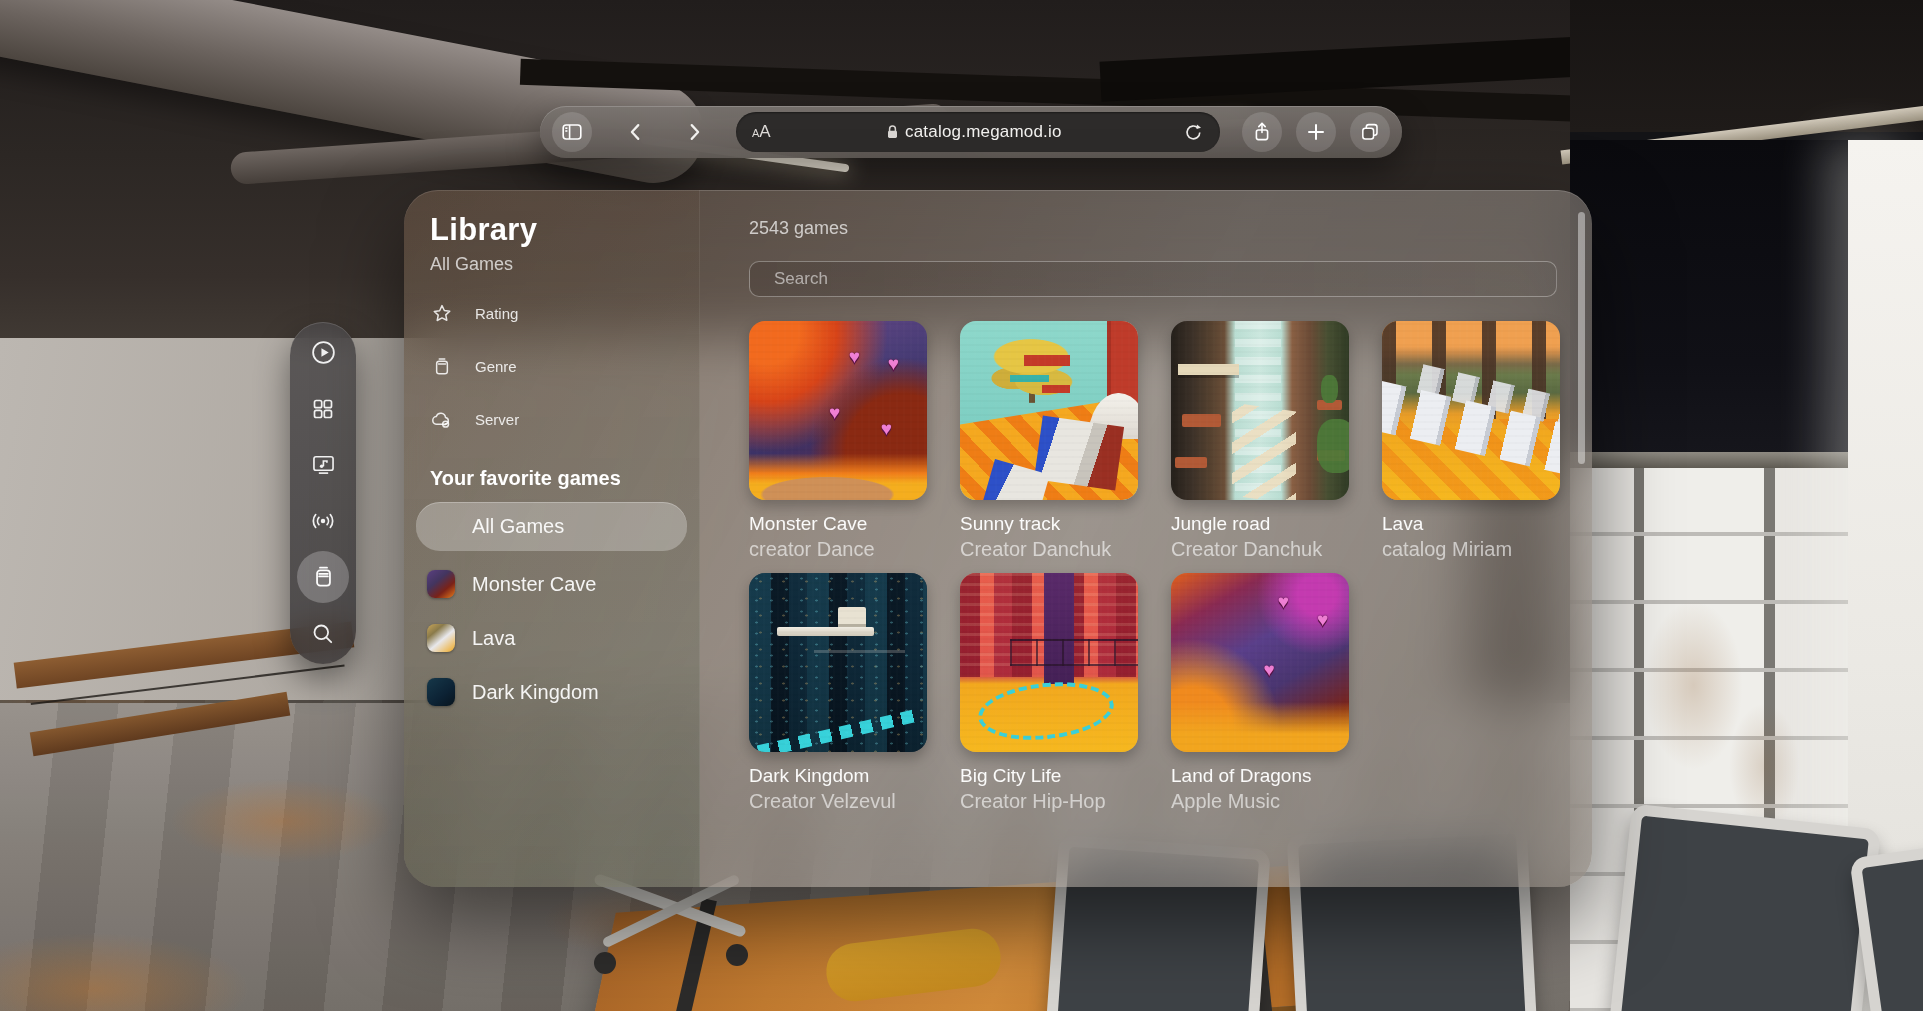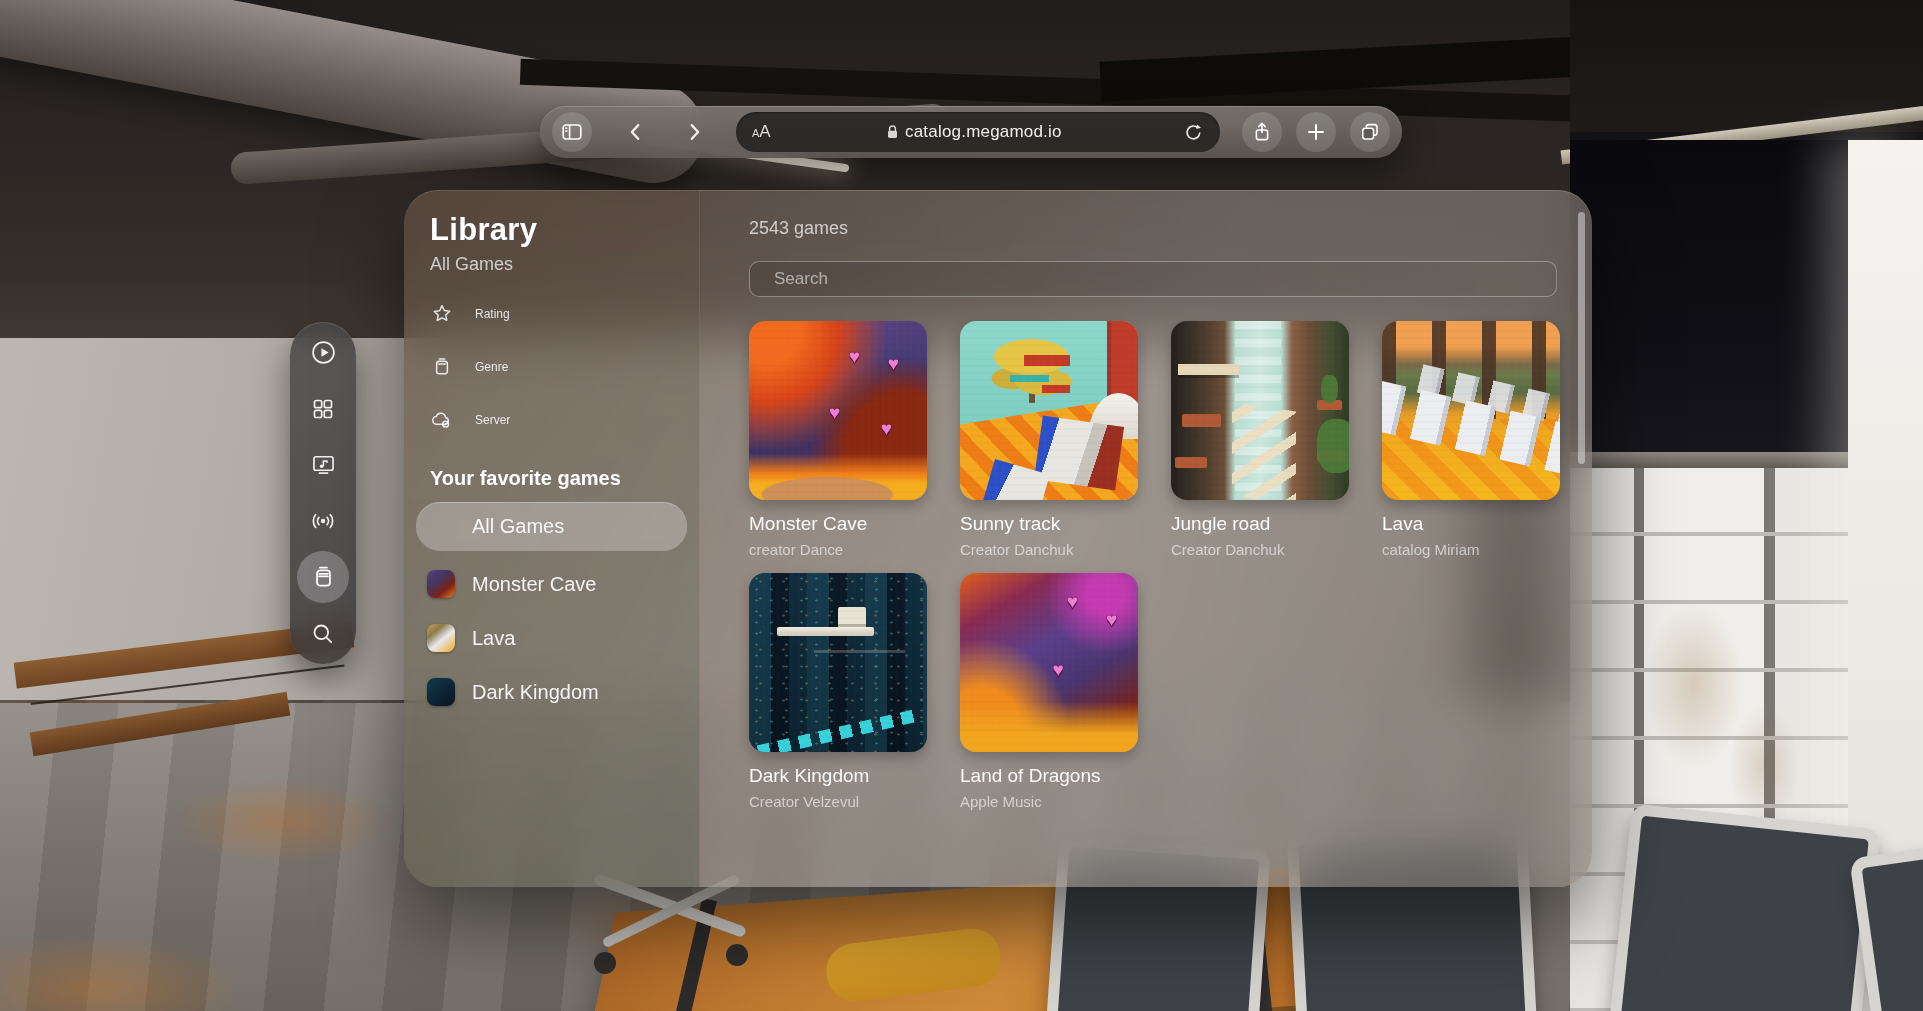--- a/index.html
+++ b/index.html
@@ -92,21 +92,21 @@
   .panel{left:384px;top:190px;width:1188px;height:697px;border-radius:34px;display:flex;overflow:hidden;
     background:linear-gradient(118deg,rgba(104,84,70,.62) 0%,rgba(133,119,108,.56) 30%,rgba(163,155,148,.5) 55%,rgba(152,144,137,.54) 76%,rgba(126,118,110,.6) 100%);
     backdrop-filter:blur(26px) saturate(1.05);
     box-shadow:0 34px 80px rgba(0,0,0,.5),inset 0 1px 0 rgba(255,255,255,.16);margin-left:20px;}
   .sidebar{width:296px;flex:none;padding:22px 12px 0 26px;box-sizing:border-box;position:relative;
     background:linear-gradient(to bottom,rgba(92,74,60,.26),rgba(86,94,76,.3) 65%,rgba(74,86,66,.36));
     border-right:1px solid rgba(255,255,255,.07);}
   .sb-title{font-size:31px;line-height:36px;font-weight:700;color:#fff;letter-spacing:.3px;}
   .sb-sub{margin-top:6px;font-size:18px;line-height:21px;color:rgba(255,255,255,.72);}
   .filters{margin-top:12px;}
-  .filter{height:53px;display:flex;align-items:center;gap:21px;color:rgba(255,255,255,.85);font-size:12px;cursor:pointer;}
+  .filter{height:53px;display:flex;align-items:center;gap:21px;color:rgba(255,255,255,.85);font-size:15px;cursor:pointer;}
   .fav-title{margin-top:20px;font-size:20px;line-height:24px;font-weight:700;color:#fff;}
   .fav-list{margin-top:12px;margin-left:-14px;}
   .fav-item{width:271px;height:54px;display:flex;align-items:center;padding-left:11px;box-sizing:border-box;
     color:rgba(255,255,255,.92);font-size:20px;cursor:pointer;}
   .fav-selected{height:49px;border-radius:24px;background:rgba(255,255,255,.27);padding-left:56px;margin-bottom:6px;
     box-shadow:inset 0 1px 0 rgba(255,255,255,.25);}
   .fav-thumb{width:28px;height:28px;border-radius:8px;margin-right:17px;flex:none;box-shadow:0 1px 3px rgba(0,0,0,.35);}
   .t-mc{background:linear-gradient(140deg,#5a3f80 0%,#43355f 38%,#7a2218 68%,#e87a1a 100%);}
   .t-lv{background:linear-gradient(140deg,#caa75a 0%,#8a7a4a 28%,#e8e8ec 55%,#f0a81e 100%);}
   .t-dk{background:linear-gradient(140deg,#16384a 0%,#0c2234 60%,#08141e 100%);}
@@ -122,21 +122,21 @@
   .scrollbar{position:absolute;right:7px;top:22px;width:7px;height:252px;border-radius:4px;background:rgba(255,255,255,.42);}
 
   .grid{margin-top:24px;display:grid;grid-template-columns:repeat(4,178px);column-gap:33px;row-gap:14px;}
   .card{cursor:pointer;}
   .art{width:178px;height:179px;border-radius:16px;position:relative;overflow:hidden;box-shadow:0 6px 14px rgba(0,0,0,.25);}
   .art>div{position:absolute;}
   .pix{inset:0;opacity:.3;background-image:
     repeating-linear-gradient(0deg,rgba(0,0,0,.06) 0 2px,transparent 2px 7px),
     repeating-linear-gradient(90deg,rgba(255,255,255,.05) 0 2px,transparent 2px 7px);}
   .card-title{margin-top:12px;font-size:19px;line-height:23px;color:rgba(255,255,255,.96);font-weight:500;}
-  .card-sub{margin-top:5px;font-size:15px;line-height:19px;color:rgba(255,255,255,.6);}
+  .card-sub{margin-top:5px;font-size:20px;line-height:19px;color:rgba(255,255,255,.6);}
   .heart{position:absolute;font-size:19px;color:#ef7fd4;text-shadow:0 0 2px #571243,0 2px 0 #571243;}
 
   
   .art-mc{background:
     radial-gradient(ellipse 60% 16% at 44% 97%,#cf9057 0 60%,transparent 63%),
     linear-gradient(to top,#f5ae1e 0 9%,#ef7c1a 15%,transparent 26%),
     radial-gradient(circle at 86% 72%,#8a2912 0 28%,transparent 46%),
     radial-gradient(circle at 10% 6%,#f26a1e 0 14%,#d84418 30%,transparent 52%),
     linear-gradient(160deg,#6b4a8a 0%,#4a3d77 35%,#3c3266 55%,#512a52 75%,#5e2030 100%);}
   .art-st{background:
@@ -477,20 +477,32 @@
             <div class="dk-dots"></div>
             <div class="dk-temple"></div>
             <div class="dk-plat"></div>
             <div class="dk-walk"></div>
             <div class="pix"></div>
           </div>
           <div class="card-title">Dark Kingdom</div>
           <div class="card-sub">Creator Velzevul</div>
         </div>
 
+        <div class="card">
+          <div class="art art-bc">
+            <div class="bc-build"></div>
+            <div class="bc-streaks"></div>
+            <div class="bc-tower"></div>
+            <div class="bc-fence"></div>
+            <div class="bc-ring"></div>
+            <div class="pix"></div>
+          </div>
+          <div class="card-title">Big City Life</div>
+          <div class="card-sub">Creator Hip-Hop</div>
+        </div>
 
         <div class="card">
           <div class="art art-ld">
             <span class="heart" style="left:60%;top:10%;">♥</span>
             <span class="heart" style="left:82%;top:20%;">♥</span>
             <span class="heart" style="left:52%;top:48%;">♥</span>
             <div class="pix"></div>
           </div>
           <div class="card-title">Land of Dragons</div>
           <div class="card-sub">Apple Music</div>

